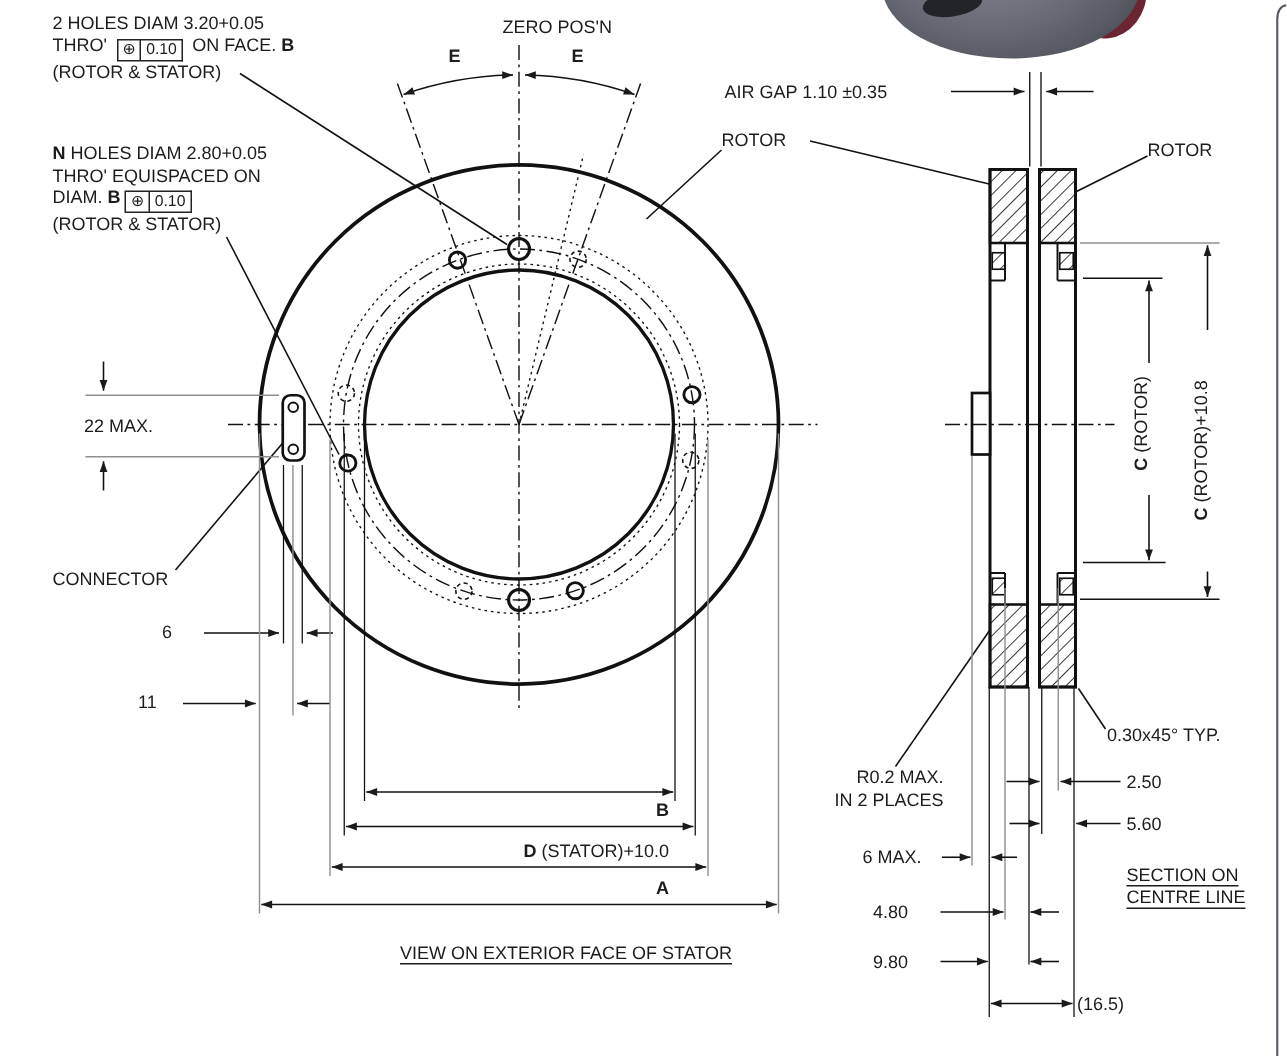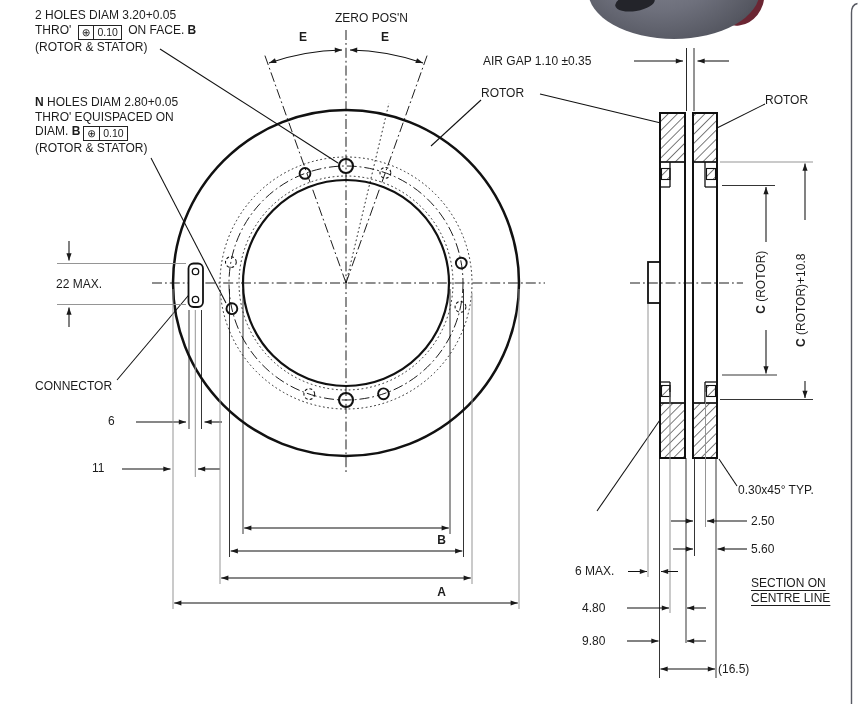--- a/index.html
+++ b/index.html
@@ -223,27 +223,33 @@
   <div class="lbl rgt" style="left:483px;top:54px;width:145px">AIR GAP 1.10 ±0.35</div>
   <div class="lbl" style="left:481px;top:86px">ROTOR</div>
   <div class="lbl" style="left:765px;top:93px">ROTOR</div>
   <div class="lbl" style="left:56px;top:277px">22 MAX.</div>
   <div class="lbl" style="left:35px;top:379px">CONNECTOR</div>
 
   <div class="lbl rgt" style="left:108px;top:414px;width:24px">6</div>
   <div class="lbl rgt" style="left:92px;top:461px;width:26px">11</div>
 
   <div class="lbl ctr b" style="left:246px;top:533px;width:200px">B</div>
+  <div class="lbl ctr" style="left:246px;top:560px;width:200px"><span class="b">D</span><span> (STATOR)+10.0</span></div>
   <div class="lbl ctr b" style="left:246px;top:585px;width:200px">A</div>
 
+  <div class="lbl ctr ul-t" style="left:224px;top:628px;width:264px">VIEW ON EXTERIOR FACE OF STATOR</div>
 
   <div class="lbl rot" style="left:691px;top:275px;width:140px"><span class="b">C</span><span> (ROTOR)</span></div>
   <div class="lbl rot" style="left:726px;top:293px;width:150px"><span class="b">C</span><span> (ROTOR)+10.8</span></div>
 
   <div class="lbl" style="left:738px;top:483px">0.30x45° TYP.</div>
+  <div class="lbl ctr" style="left:543px;top:511px;width:86px">
+    <div>R0.2 MAX.</div>
+    <div>IN 2 PLACES</div>
+  </div>
 
   <div class="lbl rgt" style="left:575px;top:564px;width:50px">6 MAX.</div>
   <div class="lbl rgt" style="left:582px;top:601px;width:42px">4.80</div>
   <div class="lbl rgt" style="left:582px;top:634px;width:42px">9.80</div>
   <div class="lbl" style="left:751px;top:514px">2.50</div>
   <div class="lbl" style="left:751px;top:542px">5.60</div>
   <div class="lbl" style="left:718px;top:662px">(16.5)</div>
 
   <div class="lbl" style="left:751px;top:576px">
     <div class="ul-t">SECTION ON</div>

